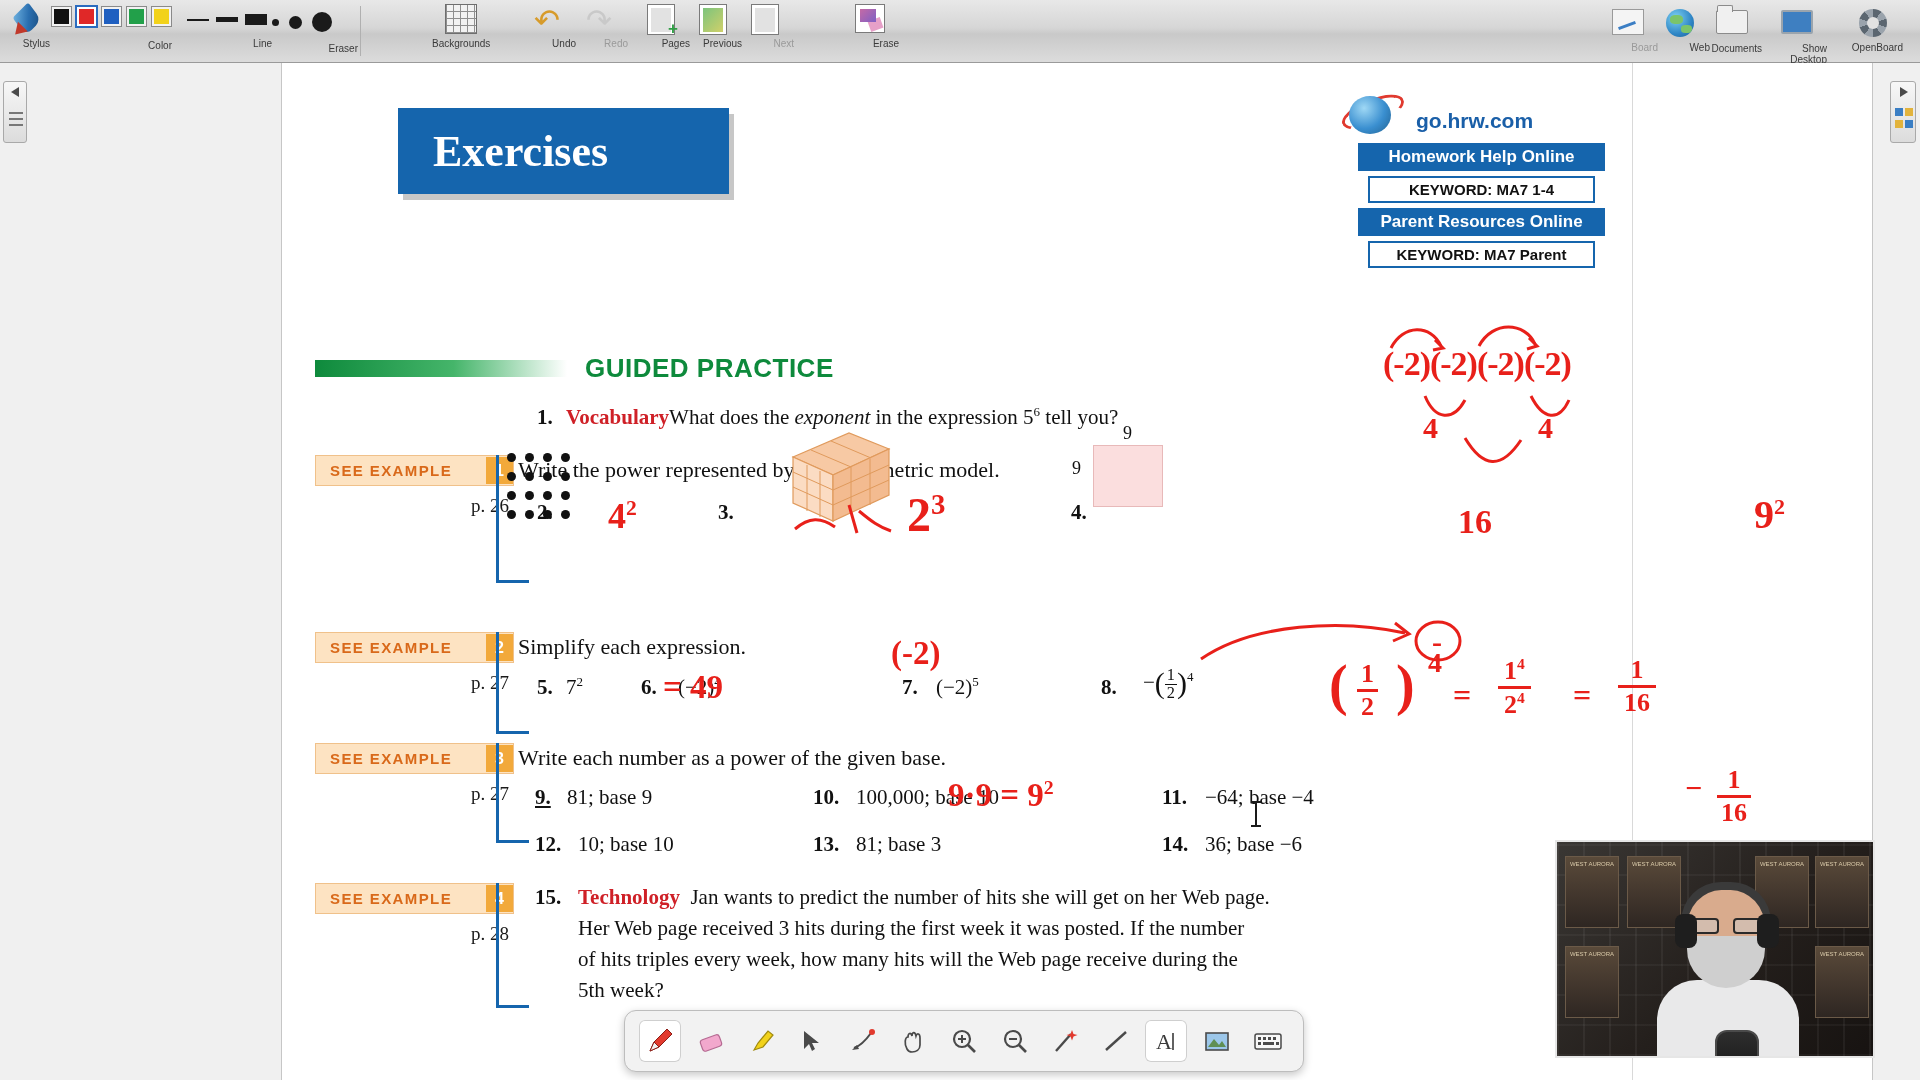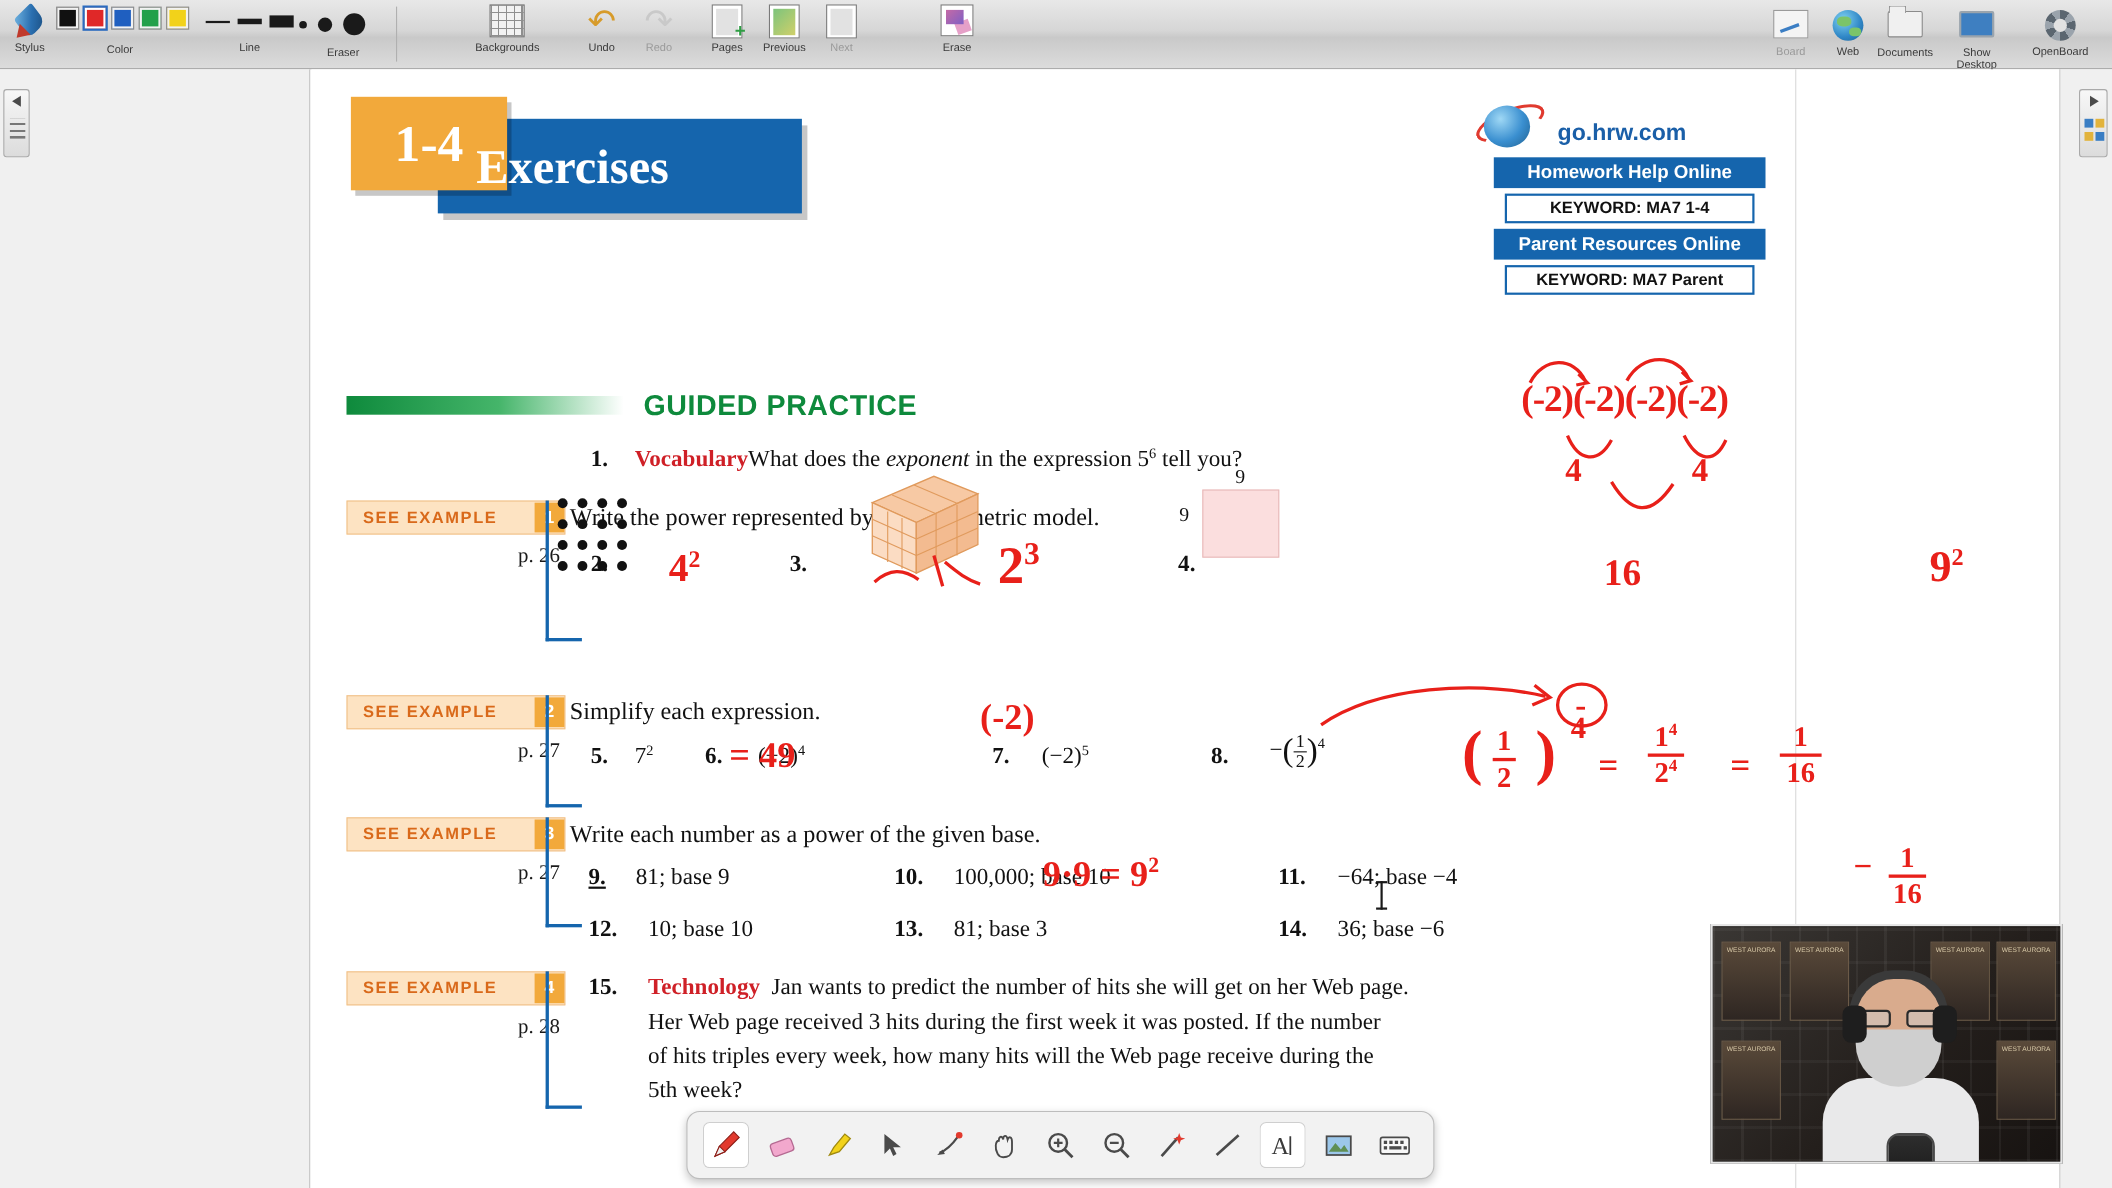--- a/index.html
+++ b/index.html
@@ -13,21 +13,21 @@
 
   
   #toolbar {
     position: absolute; left: 0; top: 0; width: 1920px; height: 63px;
     background: linear-gradient(to bottom, #e8e8e8 0%, #d6d6d6 45%, #c9c9c9 55%, #dcdcdc 100%);
     border-bottom: 1px solid #9a9a9a;
   }
   .tool-group { position: absolute; top: 0; height: 63px; }
   .tool-label {
     font-size: 10px; color: #3a3a3a; font-family: "Liberation Sans", sans-serif;
-    text-align: center; display: block; line-height: 11px;
+    text-align: right; display: block; line-height: 11px;
   }
 
   
   #stylus-group { left: 4px; width: 46px; }
   #stylus-icon {
     width: 34px; height: 32px; margin: 4px auto 2px auto; position: relative;
   }
   #stylus-icon .pen {
     position:absolute; left:6px; top:4px; width:22px; height:22px;
     background: linear-gradient(135deg,#6fb2e0 0%,#2a6fb0 55%,#1b4f82 100%);
@@ -212,21 +212,21 @@
   .see-p {
     position:absolute; left:130px; width:96px; text-align:right;
     font-size:19px; color:#1a1a1a; font-family:"Liberation Serif",serif;
   }
   .see-rule {
     position:absolute; left:213px; width:3px; background:#1565ad;
   }
   .see-rule-foot { position:absolute; width:33px; height:3px; background:#1565ad; left:213px; }
 
   
-  .ptxt { position:absolute; font-family:"Liberation Serif",serif; color:#111; font-size:21px;margin-left:11px; }
+  .ptxt { position:absolute; font-family:"Liberation Serif",serif; color:#111; font-size:21px; }
   .pnum { position:absolute; font-family:"Liberation Serif",serif; color:#111; font-size:21px; font-weight:bold; }
   .pinstr { position:absolute; font-family:"Liberation Serif",serif; color:#111; font-size:22px; }
   .redword { color:#cf2027; font-weight:bold; }
   sup { font-size:.62em; }
   .frac { display:inline-block; text-align:center; vertical-align:middle; font-size:.78em; line-height:1.02; }
   .frac .n { display:block; border-bottom:1px solid #111; padding:0 2px; }
   .frac .d { display:block; padding:0 2px; }
 
   
   #dots { position:absolute; left:224px; top:390px; width:78px; height:82px; }
@@ -433,21 +433,20 @@
     <div class="sq2"></div>
     <div class="sq3"></div>
     <div class="sq4"></div>
   </div>
 </div>
 
 <div id="page">
   <div id="page-edge"></div>
 
   <div id="hdr-bar"></div>
-  <div id="hdr-num">1-4</div>
   <div id="hdr-title">Exercises</div>
 
   <div id="hrw">
     <div class="ring"></div>
     <div class="planet"></div>
     <div class="url">go.hrw.com</div>
     <div class="blue-bar" style="top:48px">Homework Help Online</div>
     <div class="kw" style="top:81px">KEYWORD: MA7 1-4</div>
     <div class="blue-bar" style="top:113px">Parent Resources Online</div>
     <div class="kw" style="top:146px">KEYWORD: MA7 Parent</div>

